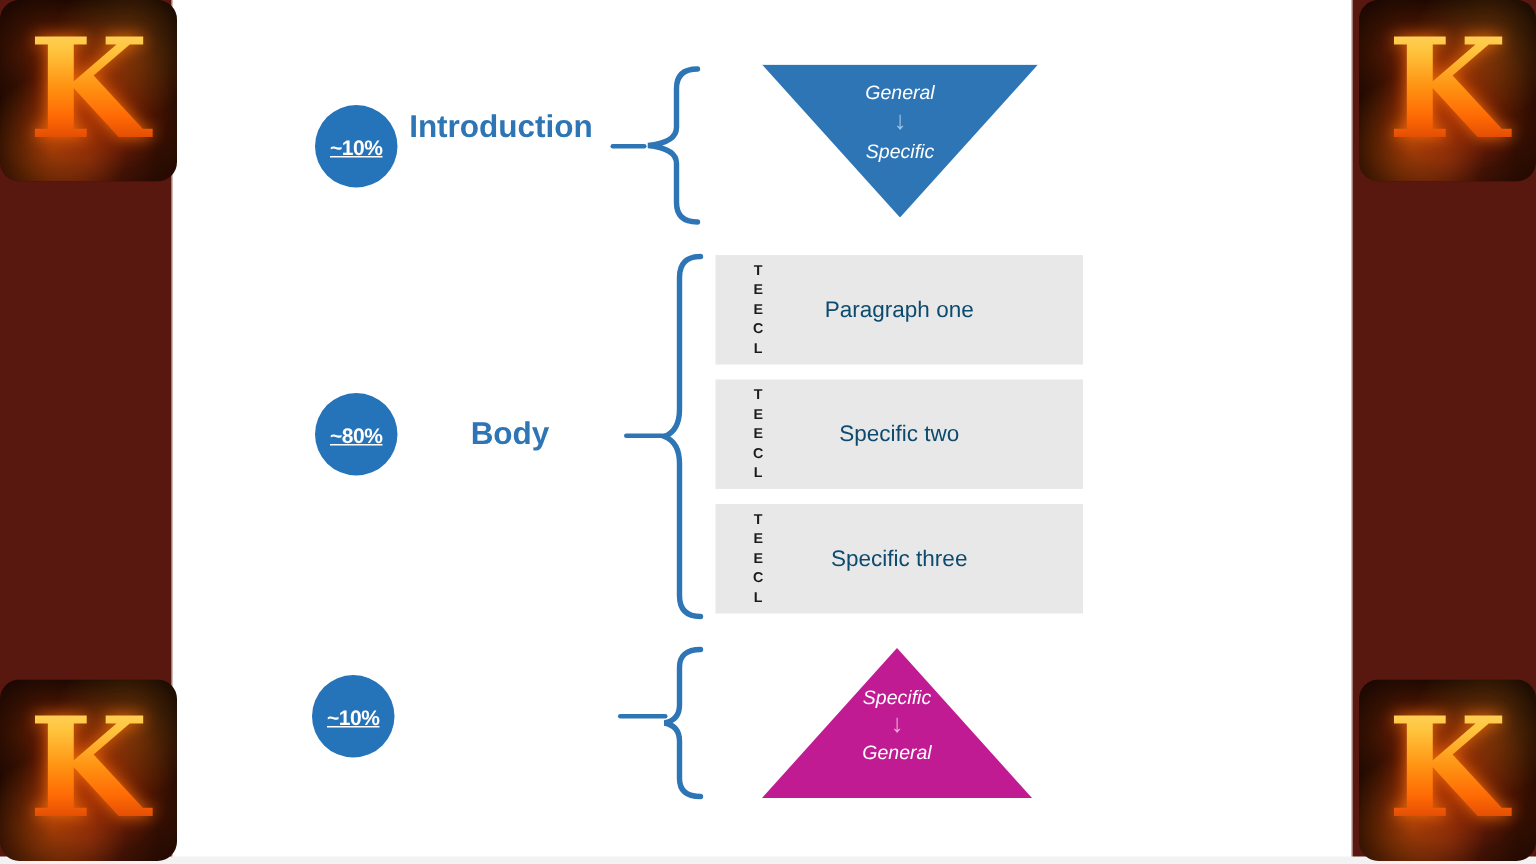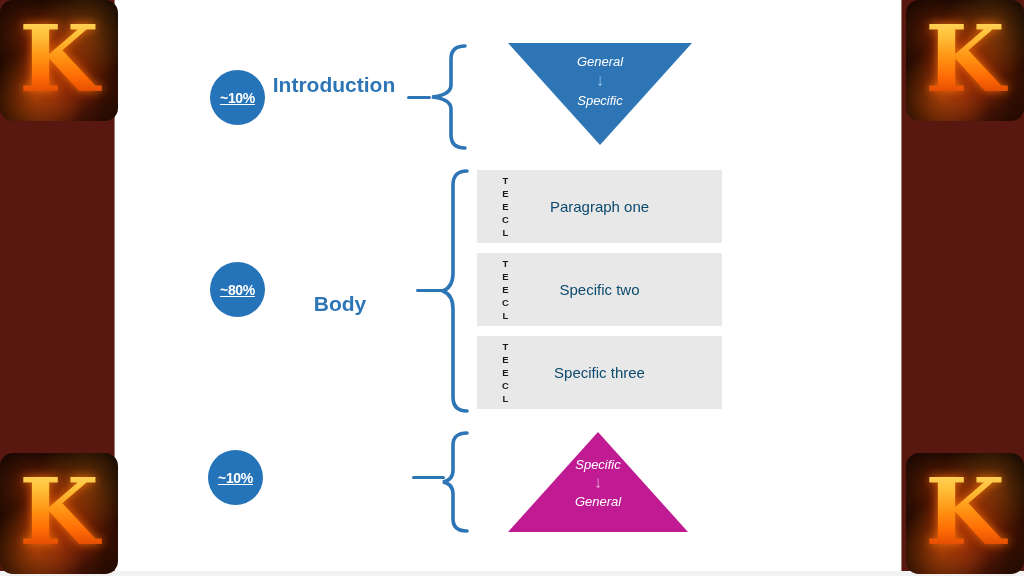--- a/index.html
+++ b/index.html
@@ -60,21 +60,21 @@
   .pct.intro { left:210px; top:70px; }
   .pct.body  { left:210px; top:262px; }
   .pct.concl { left:208px; top:450px; }
 
   
   .seclabel {
     position:absolute; color:#2e75b6; font-weight:bold; font-size:21px;
     text-align:center;
   }
   .seclabel.intro { left:263px; top:73px;  width:142px; }
-  .seclabel.body  { left:297px; top:292px; width:86px;  }
+  .seclabel.body  { left:297px; top:278px; width:86px;  }
   .seclabel.concl { left:268px; top:465px; width:140px; }
 
   
   .tick { position:absolute; height:3.5px; background:#2e75b6; border-radius:2px; }
   .tick.intro { left:407px; top:95.5px;  width:24px; }
   .tick.body  { left:416px; top:288.5px; width:29px; }
   .tick.concl { left:412px; top:475.5px; width:33px; }
   svg.brace { position:absolute; overflow:visible; }
   svg.brace path { fill:none; stroke:#2e75b6; stroke-width:3.6; stroke-linecap:round; }
   .brace.intro { left:428px; top:44px;  width:40px; height:106px; }

